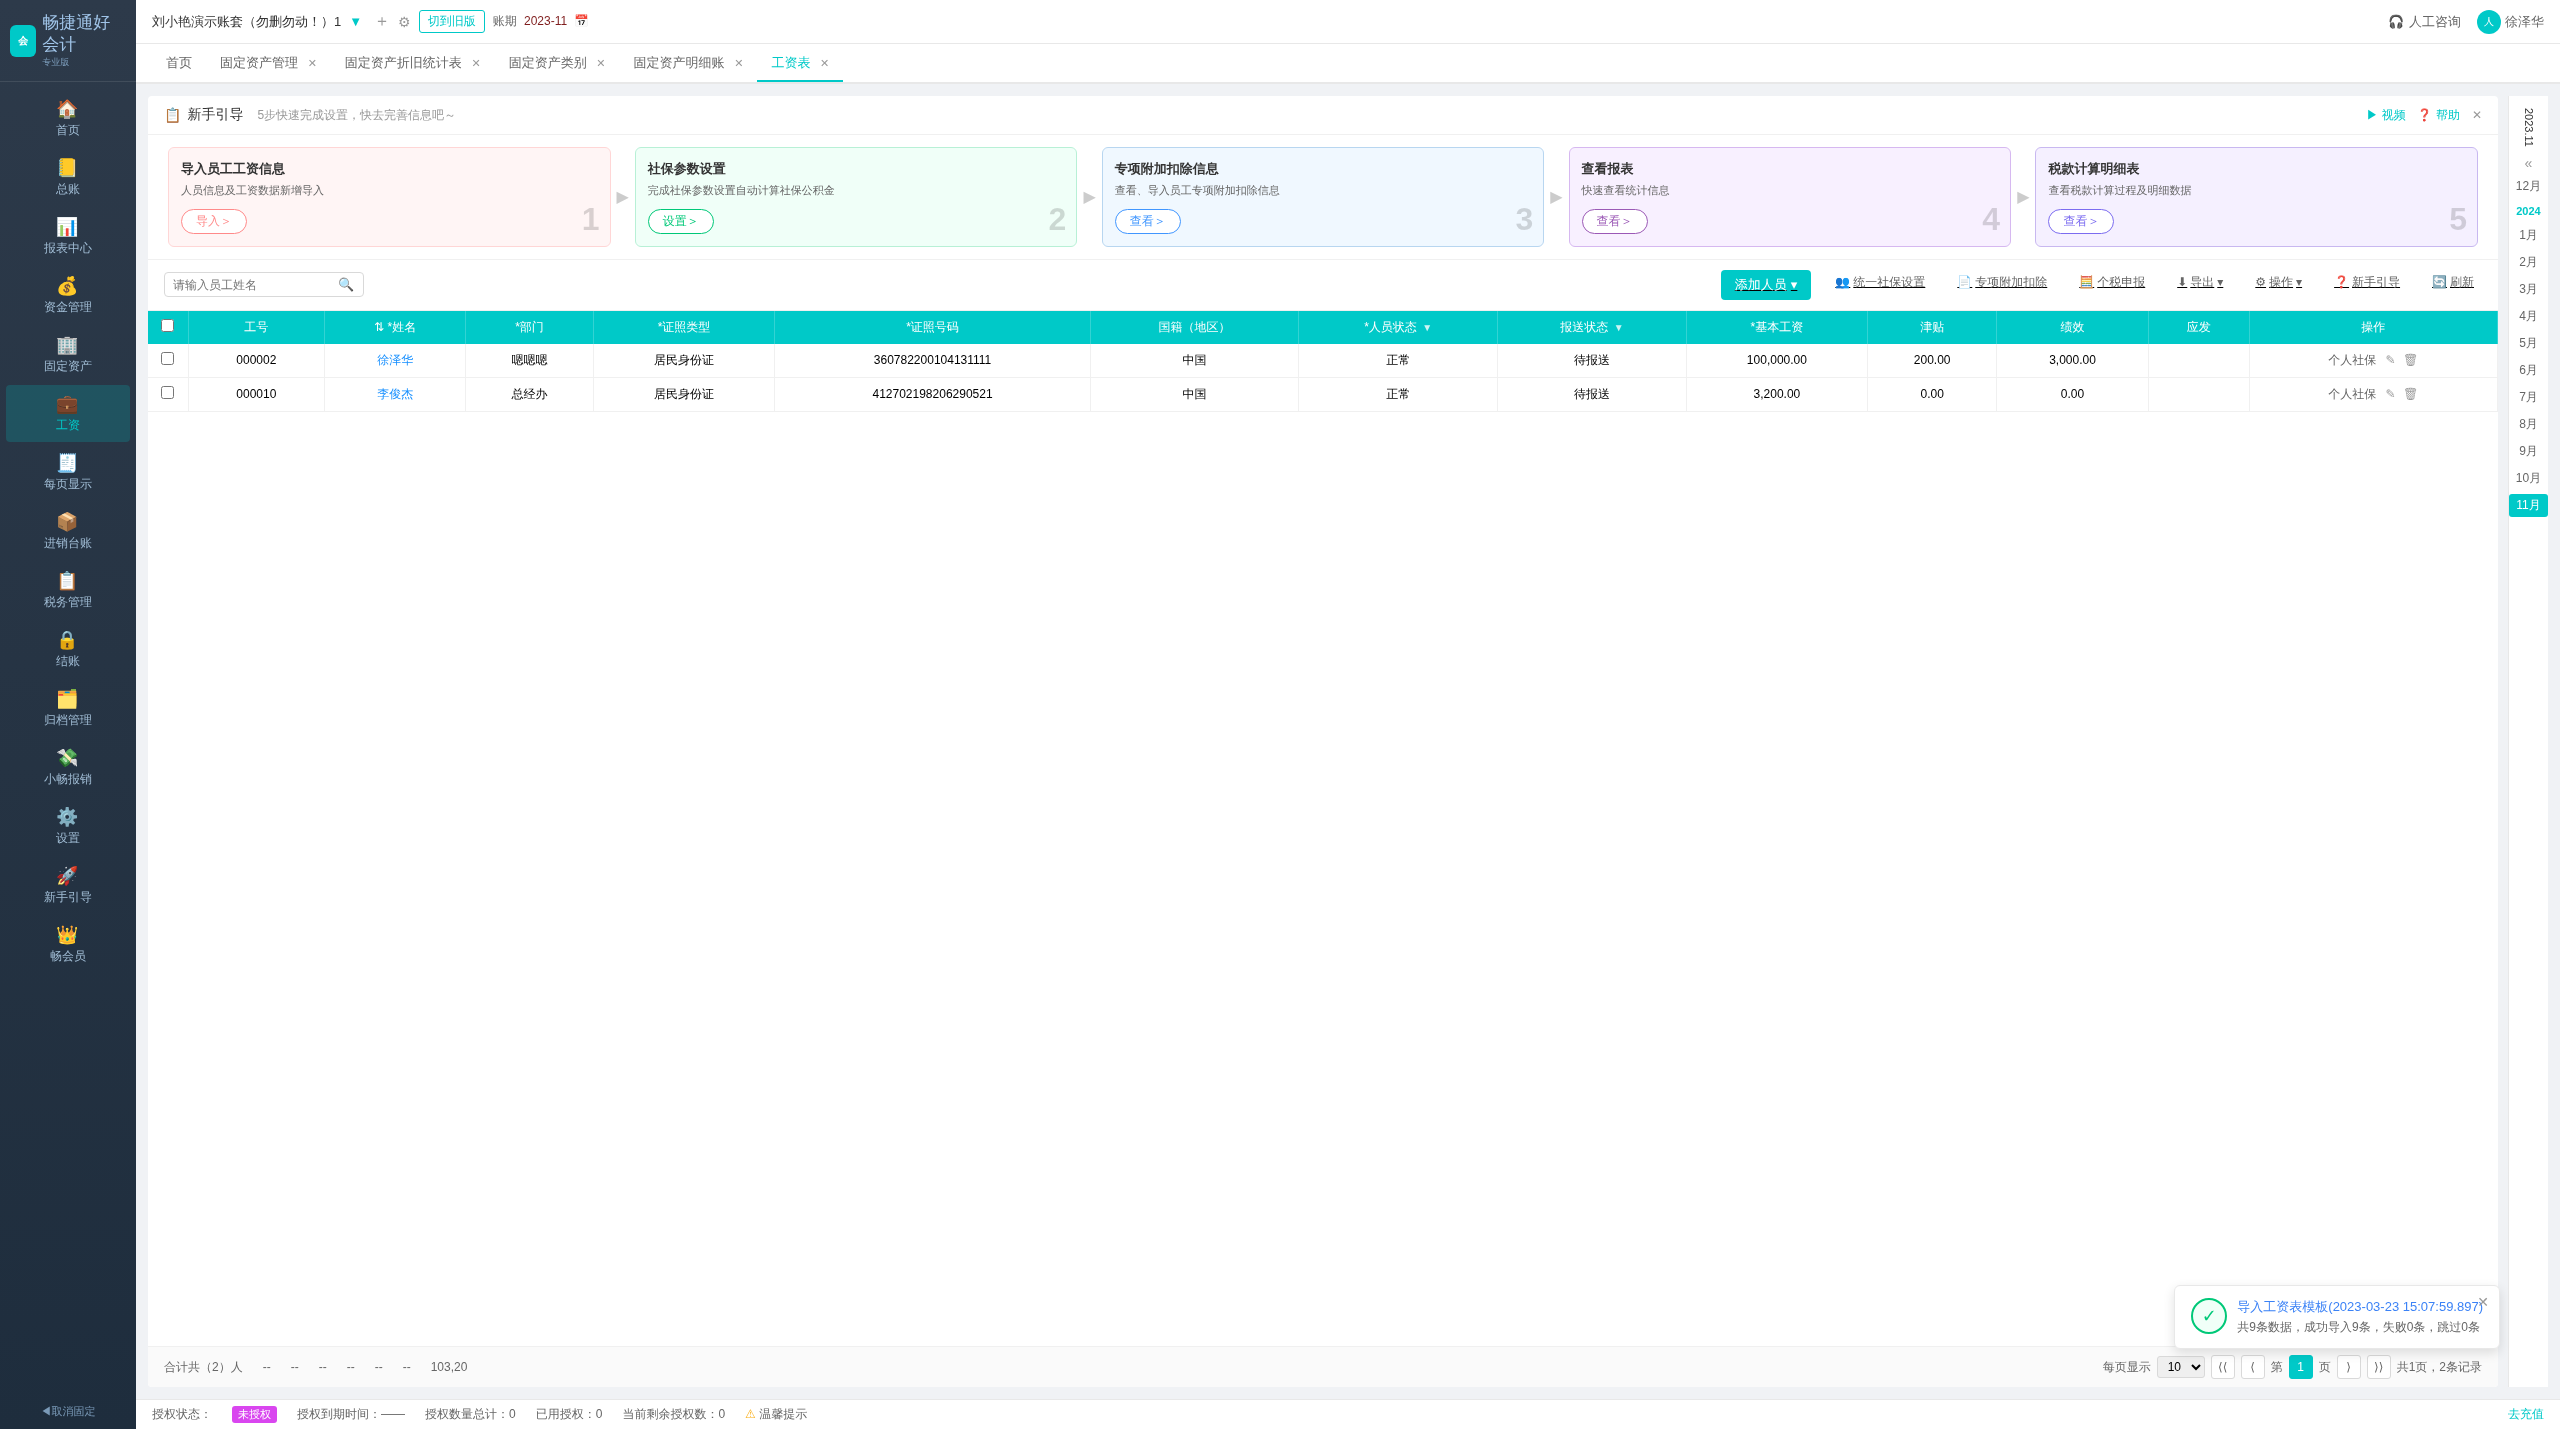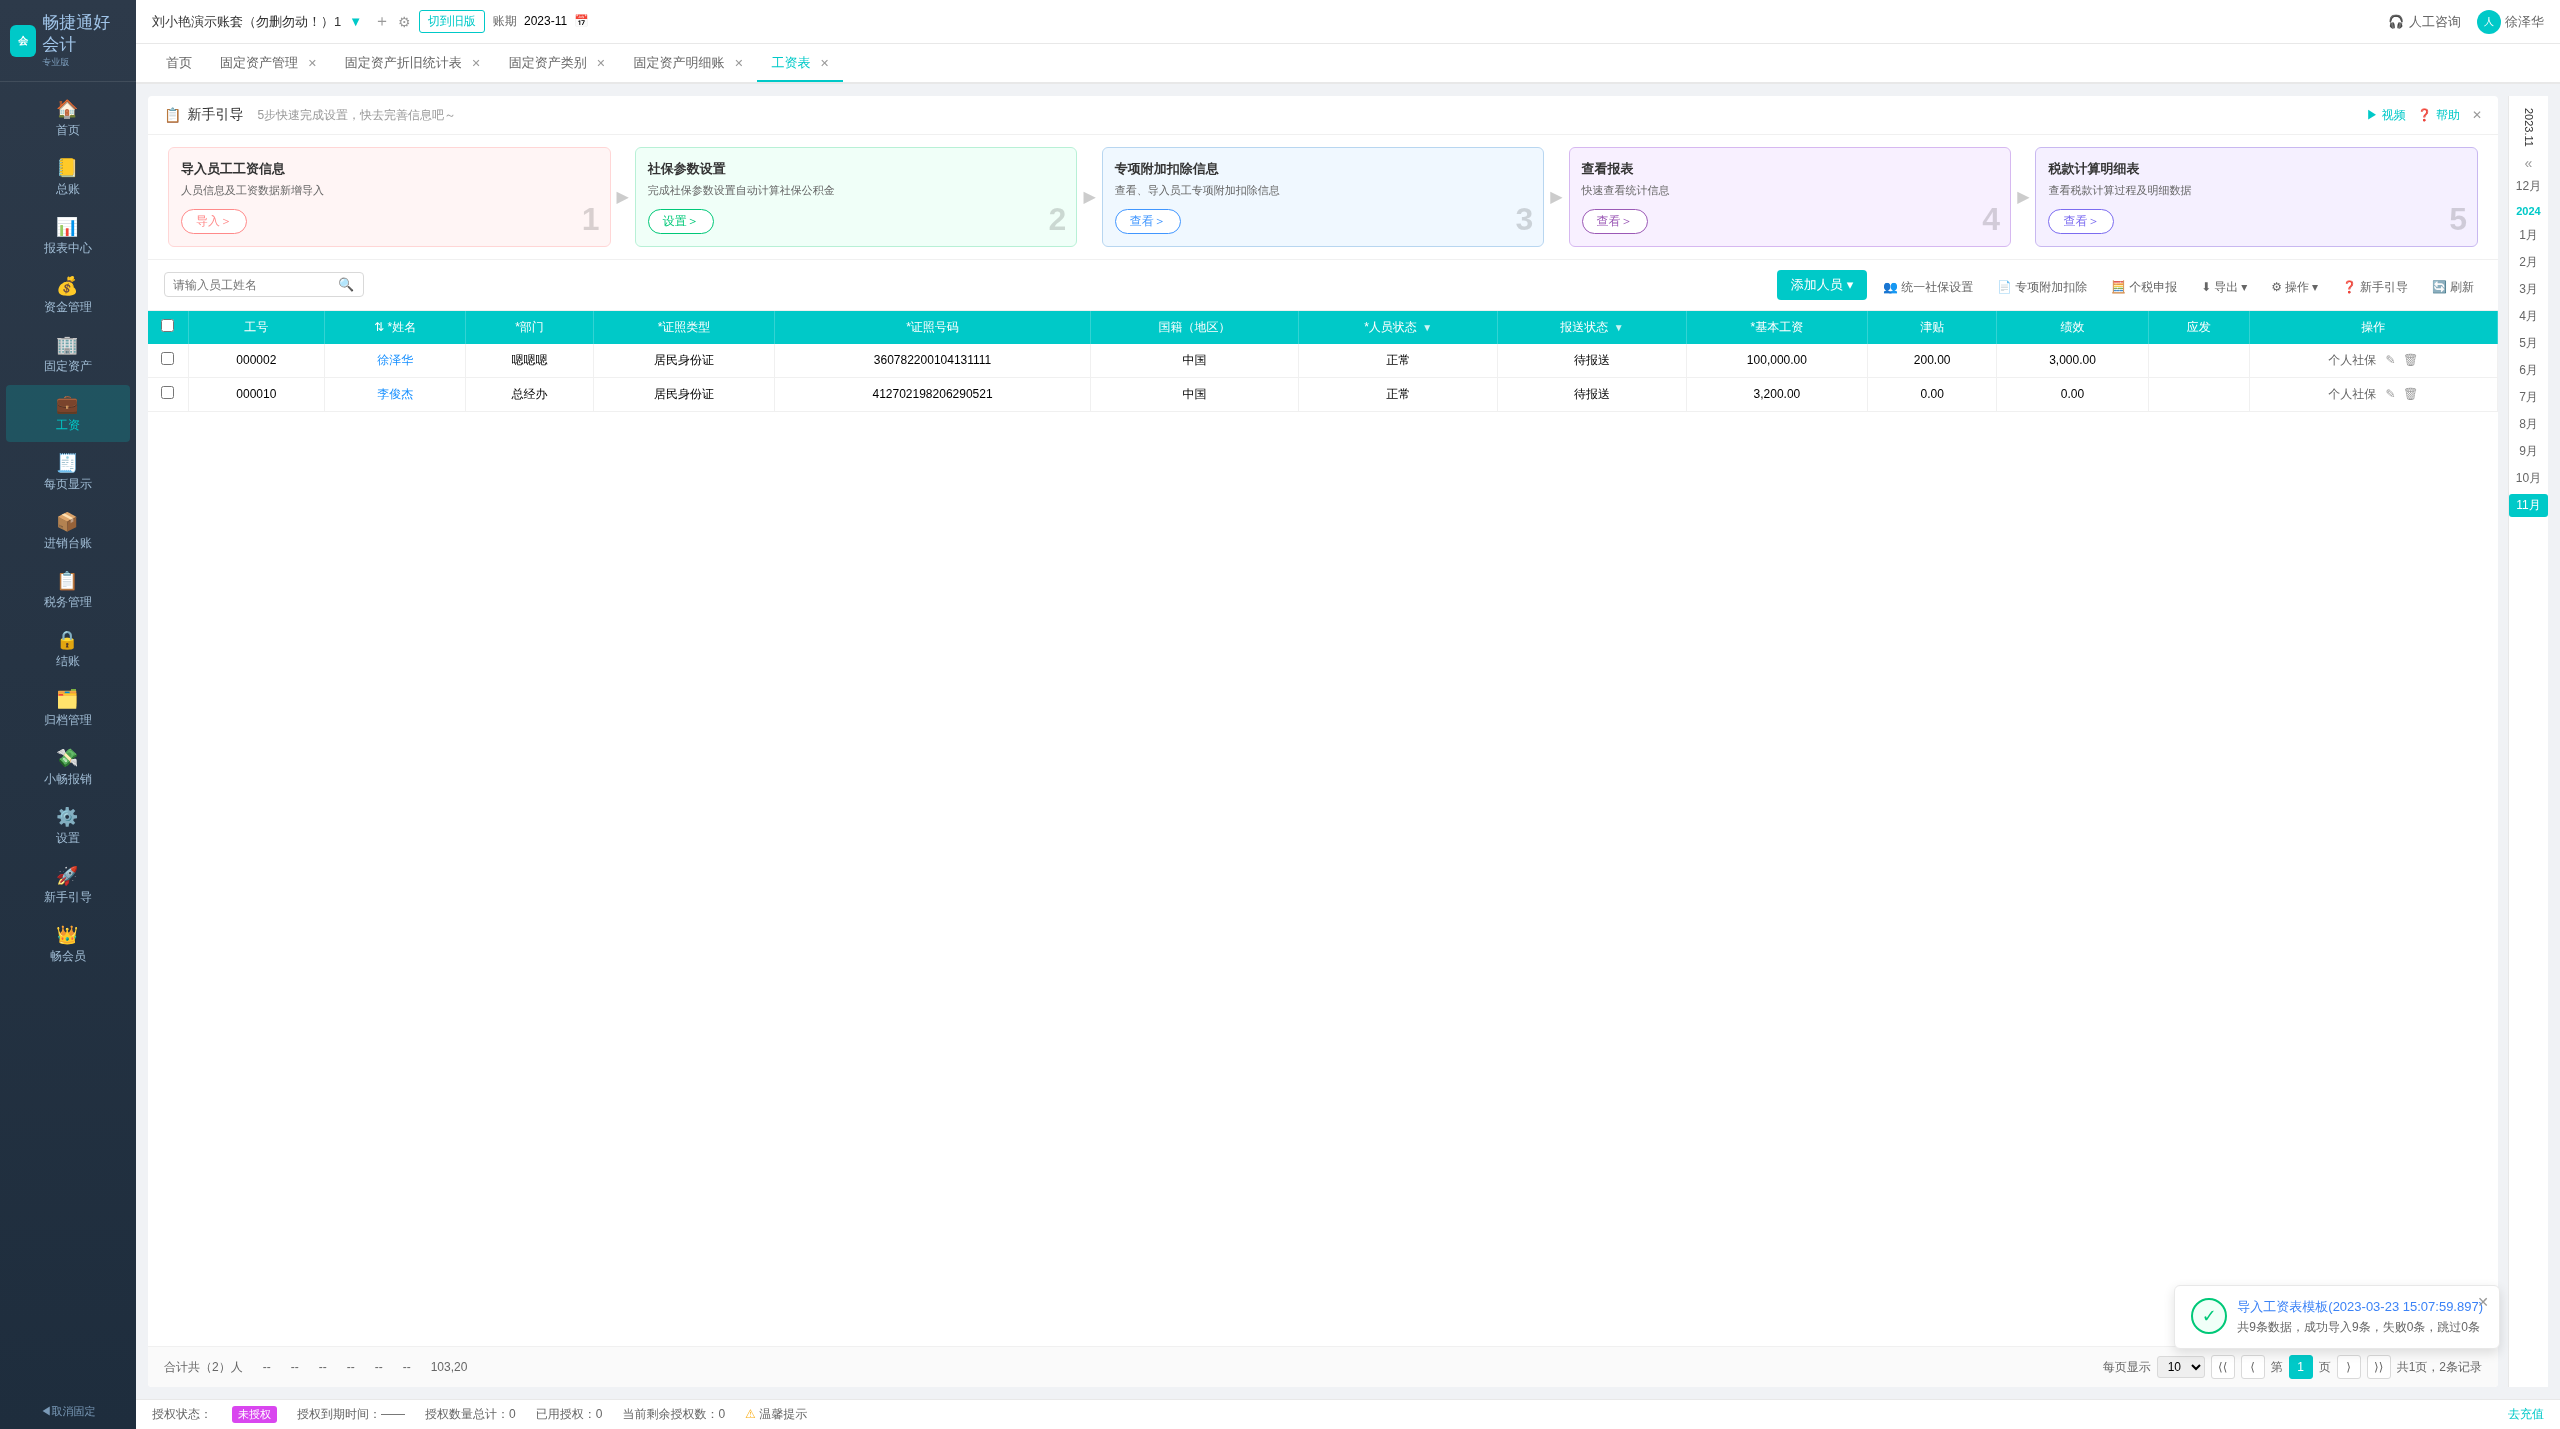--- a/index.html
+++ b/index.html
@@ -185,21 +185,21 @@
       border: 1px solid #d9d9d9;
       border-radius: 4px;
       padding: 4px 8px;
       width: 200px;
       background: #fff;
     }
     .search-box input {
       border: none; outline: none; font-size: 12px; color: #666;
       width: 100%; background: transparent;
     }
-    .toolbar-right { display: flex; align-items: flex-end; gap: 8px; }
+    .toolbar-right { display: flex; align-items: flex-start; gap: 16px; text-decoration: underline; }
     .btn-add {
       background: #00c9c8;
       color: #fff;
       border: none;
       border-radius: 4px;
       padding: 6px 14px;
       font-size: 13px;
       cursor: pointer;
       display: flex; align-items: center; gap: 4px;
     }
@@ -445,21 +445,21 @@
 
   <div class="topbar">
     <div class="topbar-left">
       <span class="account-name">刘小艳演示账套（勿删勿动！）1</span>
       <span class="account-dropdown">▼</span>
       <span style="color:#999;font-size:16px;margin-left:4px;">＋</span>
       <span style="color:#999;font-size:14px;">⚙</span>
       <button class="period-badge">切到旧版</button>
       <span class="period-text">
         <span>账期</span>
-        <span style="margin-left:4px;color:#000000;">2023-11</span>
+        <span style="margin-left:4px;color:#7f1d1d;">2023-11</span>
         <span style="margin-left:4px;color:#00c9c8;">📅</span>
       </span>
     </div>
     <div class="topbar-right">
       <span style="display:flex;align-items:center;gap:4px;">
         <span>🎧</span>
         <span>人工咨询</span>
       </span>
       <span style="display:flex;align-items:center;gap:4px;">
         <span style="width:24px;height:24px;border-radius:50%;background:#00c9c8;display:inline-flex;align-items:center;justify-content:center;color:#fff;font-size:10px;">人</span>

